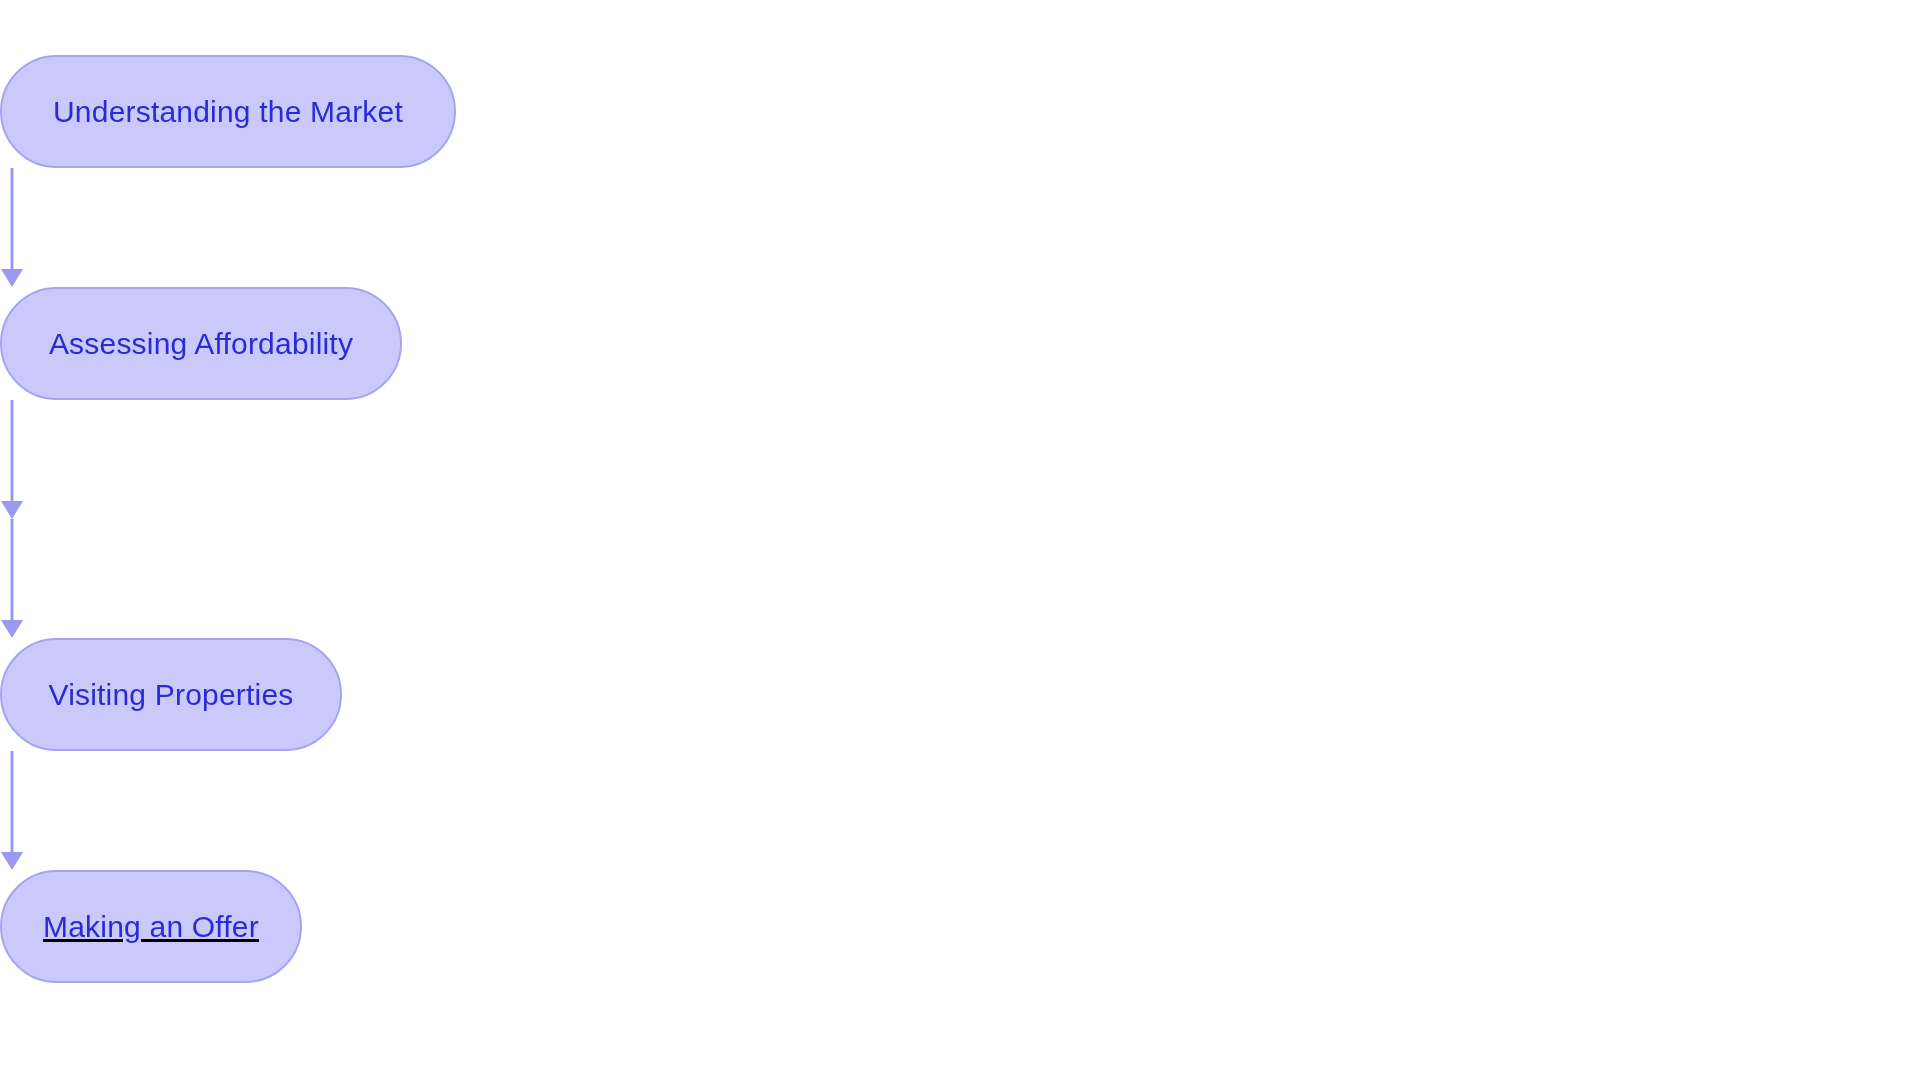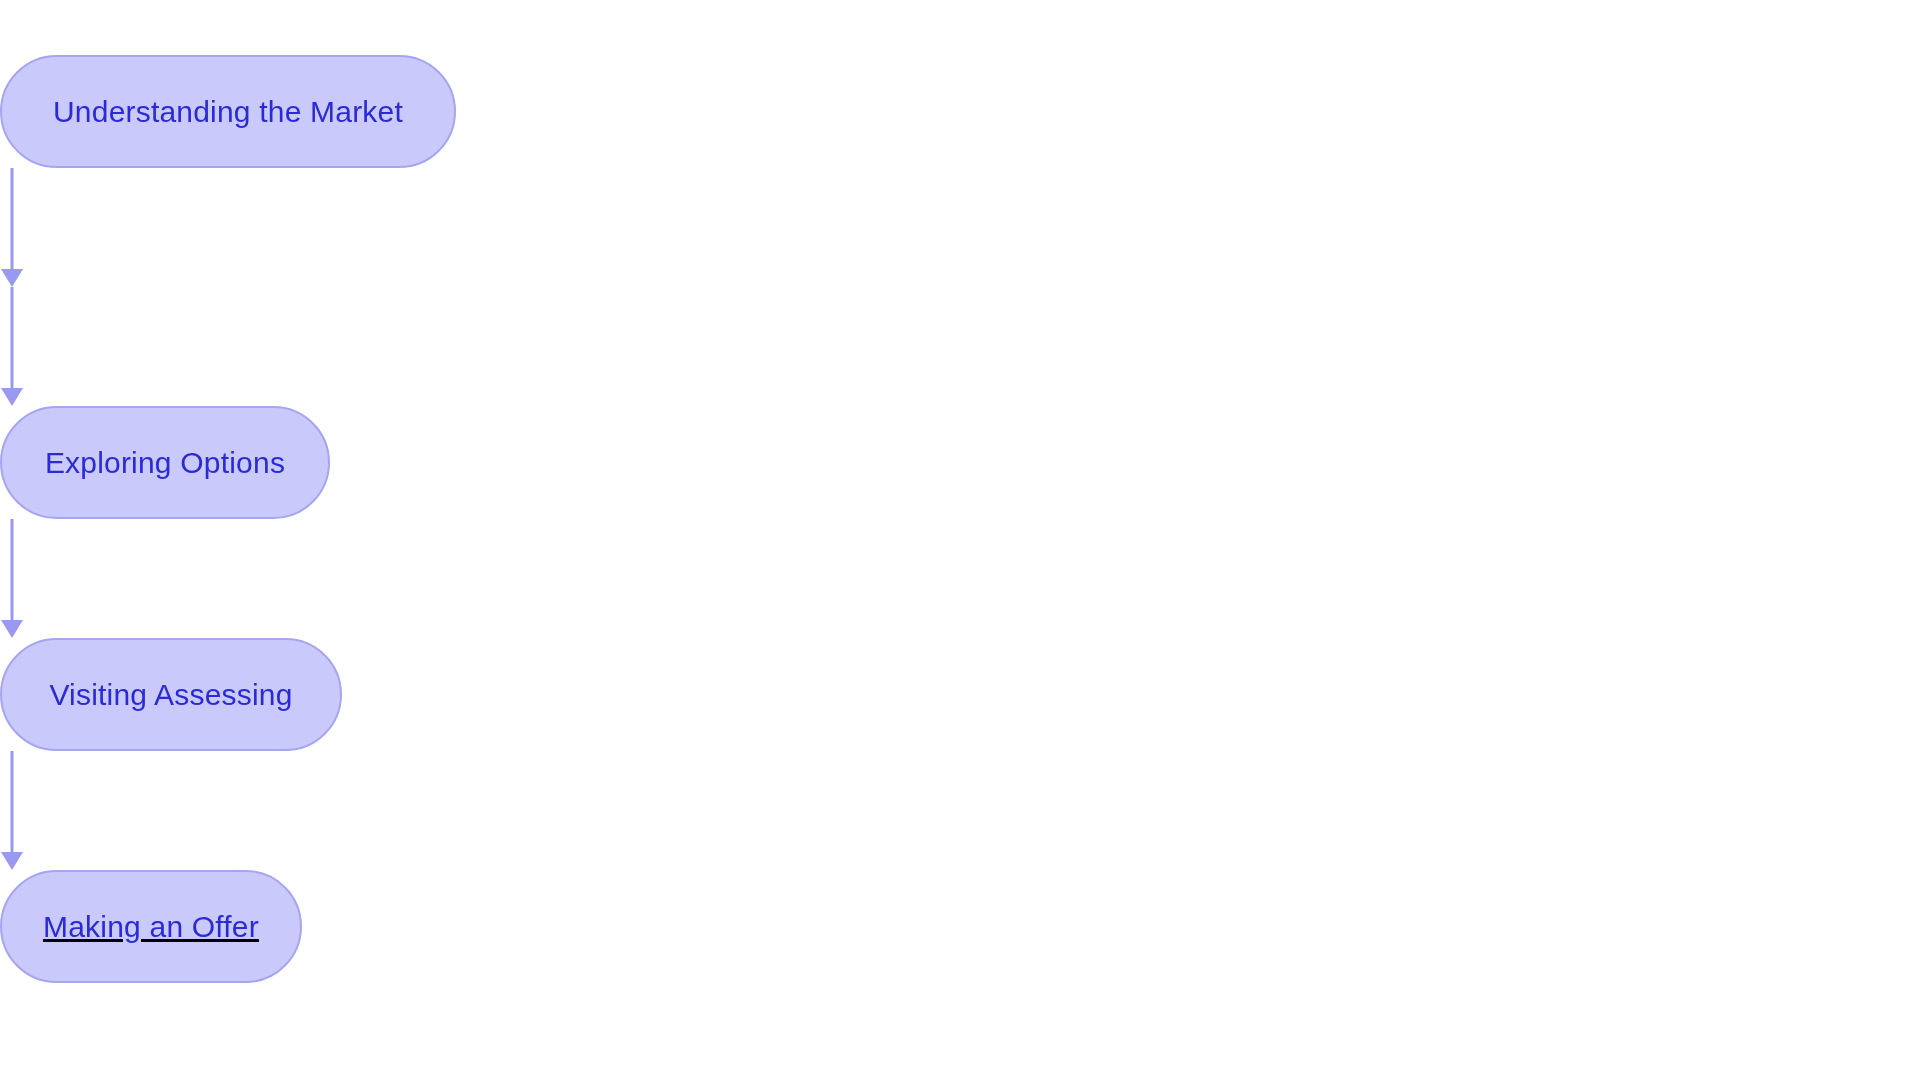--- a/index.html
+++ b/index.html
@@ -81,37 +81,37 @@
 
     <div class="node node-w1">
       <span class="node-label">Understanding the Market</span>
     </div>
 
     <svg class="connector" viewBox="0 0 24 119">
       <line x1="12" y1="0" x2="12" y2="101" stroke="#9999f0" stroke-width="3"></line>
       <polygon points="1,101 23,101 12,119" fill="#9999f0"></polygon>
     </svg>
 
-
-    <svg class="connector" viewBox="0 0 24 119">
-      <line x1="12" y1="0" x2="12" y2="101" stroke="#9999f0" stroke-width="3"></line>
-      <polygon points="1,101 23,101 12,119" fill="#9999f0"></polygon>
-    </svg>
-
-    <div class="node node-w3">
-      <span class="node-label">Exploring Options</span>
+    <div class="node node-w2">
+      <span class="node-label">Assessing Affordability</span>
     </div>
 
     <svg class="connector" viewBox="0 0 24 119">
       <line x1="12" y1="0" x2="12" y2="101" stroke="#9999f0" stroke-width="3"></line>
       <polygon points="1,101 23,101 12,119" fill="#9999f0"></polygon>
     </svg>
 
+
+    <svg class="connector" viewBox="0 0 24 119">
+      <line x1="12" y1="0" x2="12" y2="101" stroke="#9999f0" stroke-width="3"></line>
+      <polygon points="1,101 23,101 12,119" fill="#9999f0"></polygon>
+    </svg>
+
     <div class="node node-w4">
-      <span class="node-label">Visiting Assessing</span>
+      <span class="node-label">Visiting Properties</span>
     </div>
 
     <svg class="connector" viewBox="0 0 24 119">
       <line x1="12" y1="0" x2="12" y2="101" stroke="#9999f0" stroke-width="3"></line>
       <polygon points="1,101 23,101 12,119" fill="#9999f0"></polygon>
     </svg>
 
     <div class="node node-w5">
       <span class="node-label">Making an Offer</span>
     </div>

